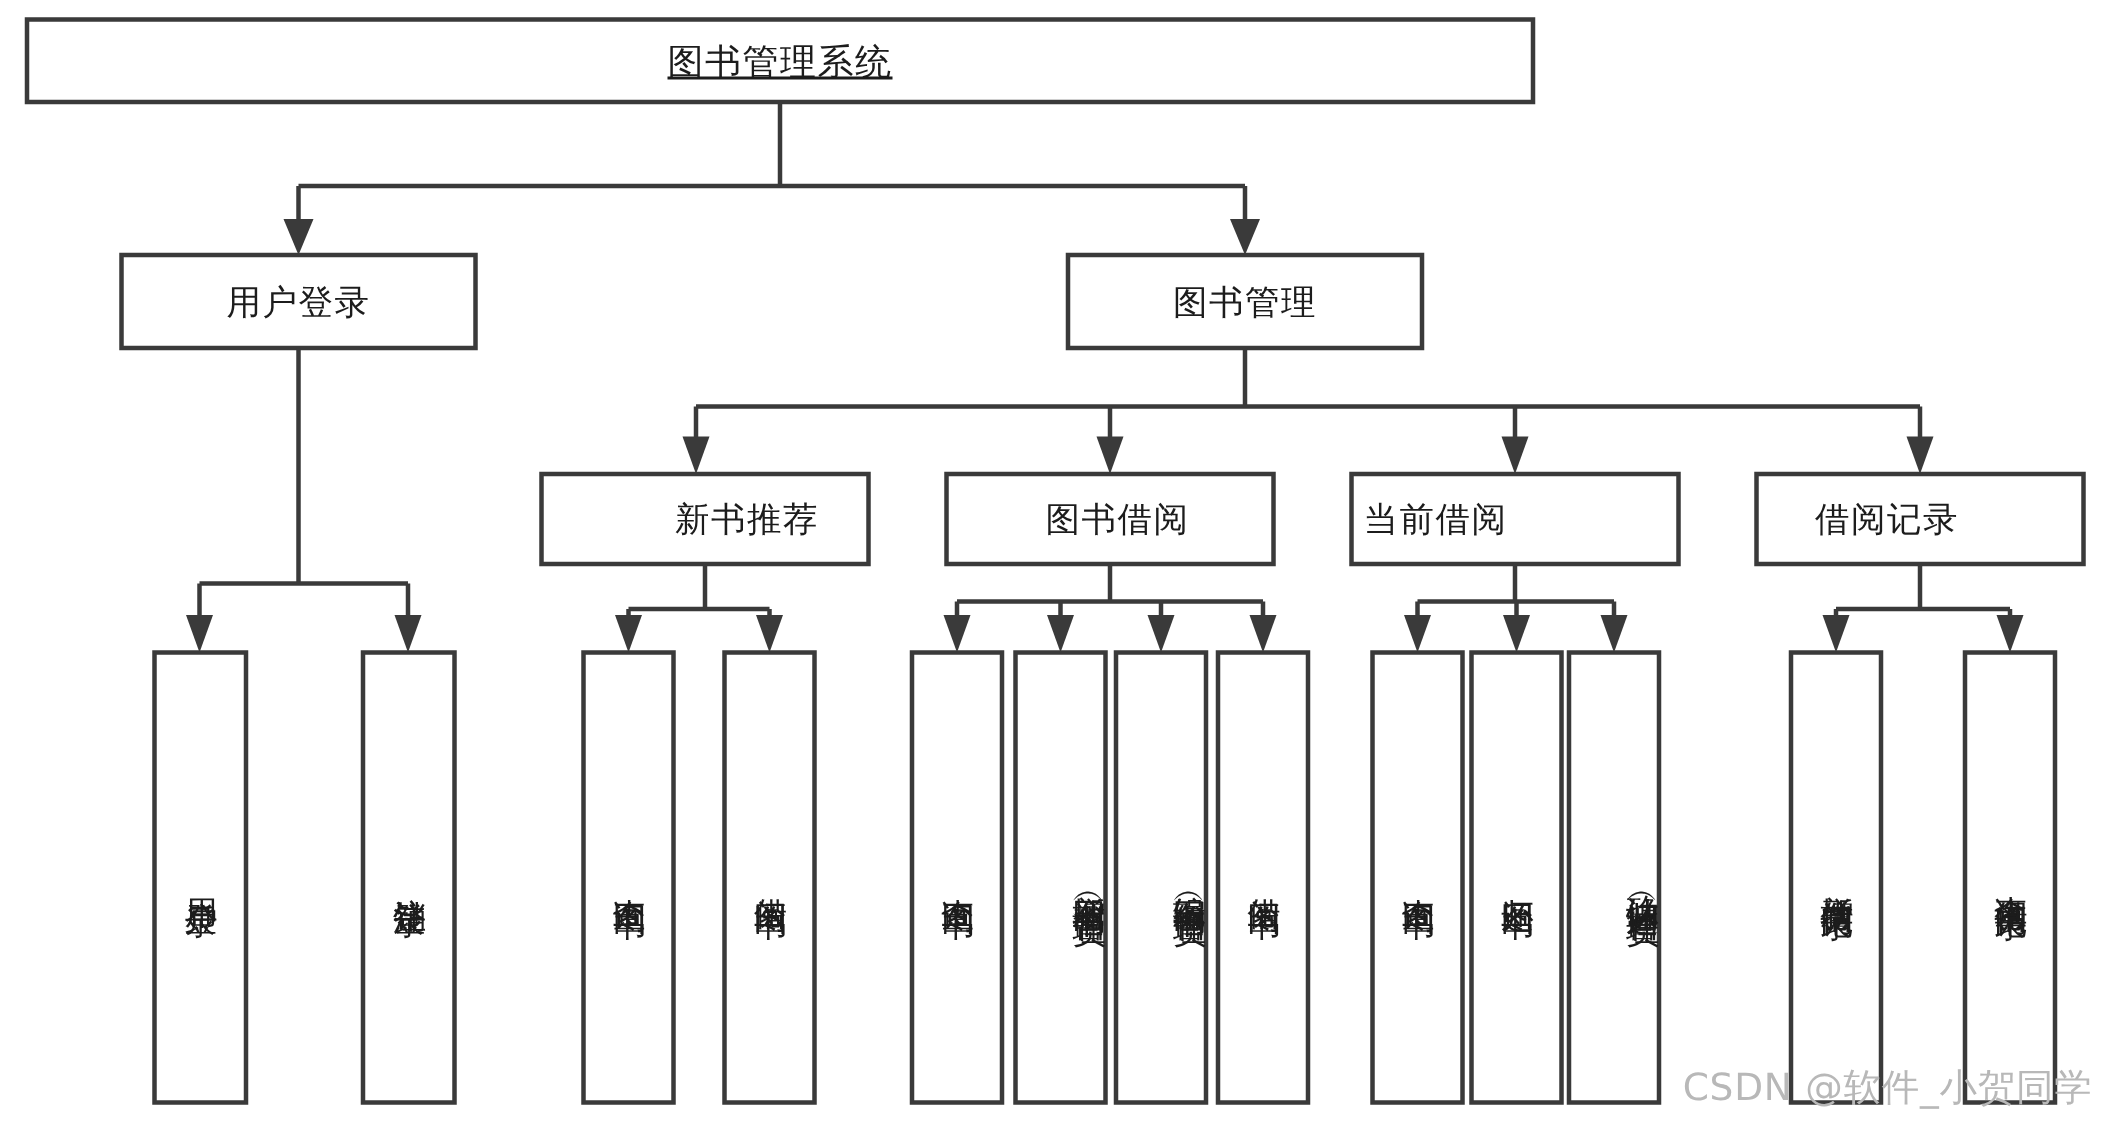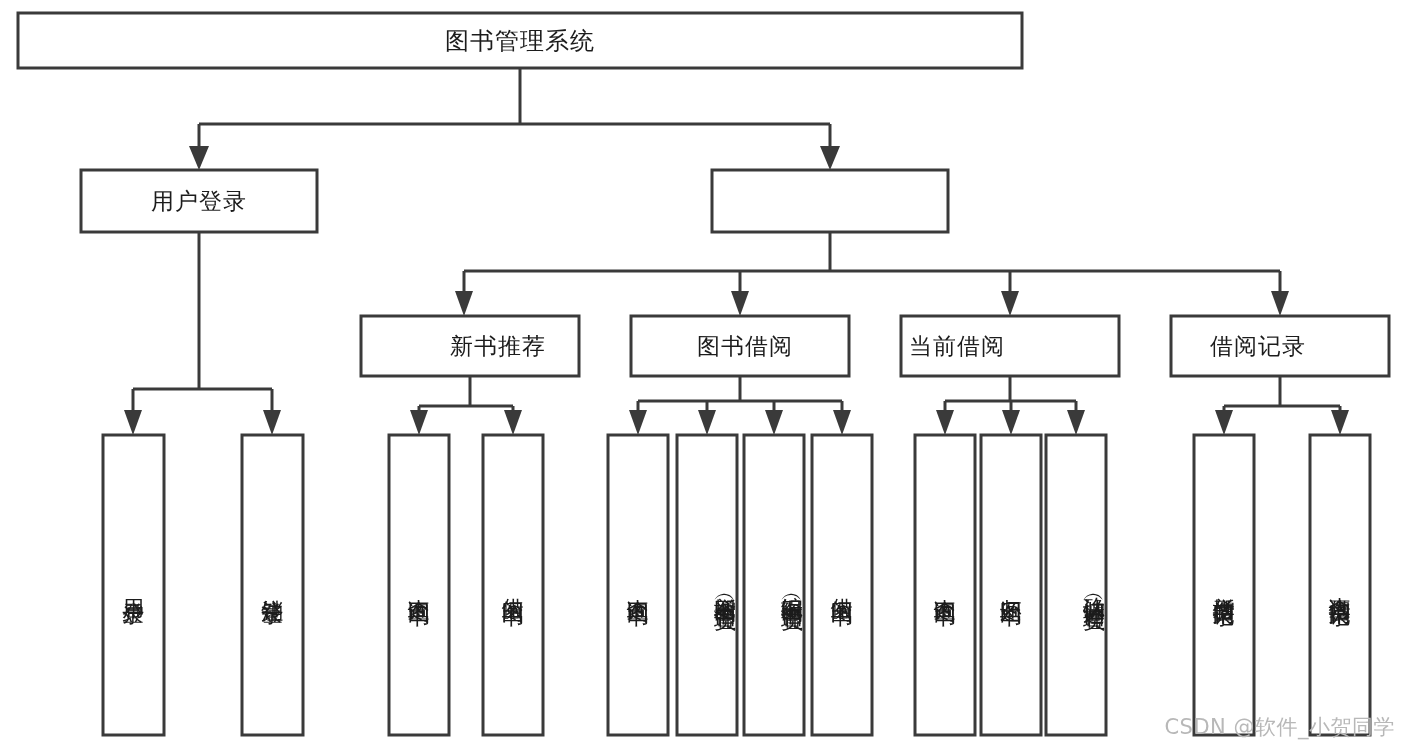--- a/index.html
+++ b/index.html
@@ -71,27 +71,28 @@
     justify-content: center;
     font-family: "DejaVu Sans", "Liberation Sans", sans-serif;
     font-size: 23px;
     color: #1c1c1c;
     letter-spacing: 1px;
     white-space: nowrap;
     pointer-events: none;
   }
   .root-text {
     font-size: 24px;
+    text-decoration: underline;
   }
   #watermark {
     position: absolute;
     right: 10px;
     bottom: 6px;
     font-family: "DejaVu Sans", "Liberation Sans", sans-serif;
-    font-size: 21px;
+    font-size: 25px;
     color: #b8b8b8;
     letter-spacing: 0.5px;
     white-space: nowrap;
     pointer-events: none;
   }
 </style>
 </head>
 <body>
 
 <div id="diagram-root">
@@ -179,20 +180,21 @@
     <rect class="node-box" x="981" y="435" width="60" height="300"></rect>
     <rect class="node-box" x="1046" y="435" width="60" height="300"></rect>
     <rect class="node-box" x="1194" y="435" width="60" height="300"></rect>
     <rect class="node-box" x="1310" y="435" width="60" height="300"></rect>
 
   </svg>
 
   <div class="horiz-text root-text" style="left:18px; top:13px; width:1004px; height:55px;">图书管理系统</div>
 
   <div class="horiz-text" style="left:81px; top:170px; width:236px; height:62px;">用户登录</div>
+  <div class="horiz-text" style="left:712px; top:170px; width:236px; height:62px;">图书管理</div>
 
   <div class="horiz-text" style="left:361px; top:316px; width:218px; height:60px;padding-left:28px;">新书推荐</div>
   <div class="horiz-text" style="left:616px; top:316px; width:218px; height:60px;margin-left:20px;">图书借阅</div>
   <div class="horiz-text" style="left:848px; top:316px; width:218px; height:60px;text-align:right;">当前借阅</div>
   <div class="horiz-text" style="left:1171px; top:316px; width:174px; height:60px;">借阅记录</div>
 
   <div class="vert-text centered" style="left:103px; top:435px; width:61px; height:300px;">用户登录</div>
   <div class="vert-text centered" style="left:242px; top:435px; width:61px; height:300px;">注销登录</div>
   <div class="vert-text centered" style="left:389px; top:435px; width:60px; height:300px;">查询图书</div>
   <div class="vert-text centered" style="left:483px; top:435px; width:60px; height:300px;">借阅图书</div>

